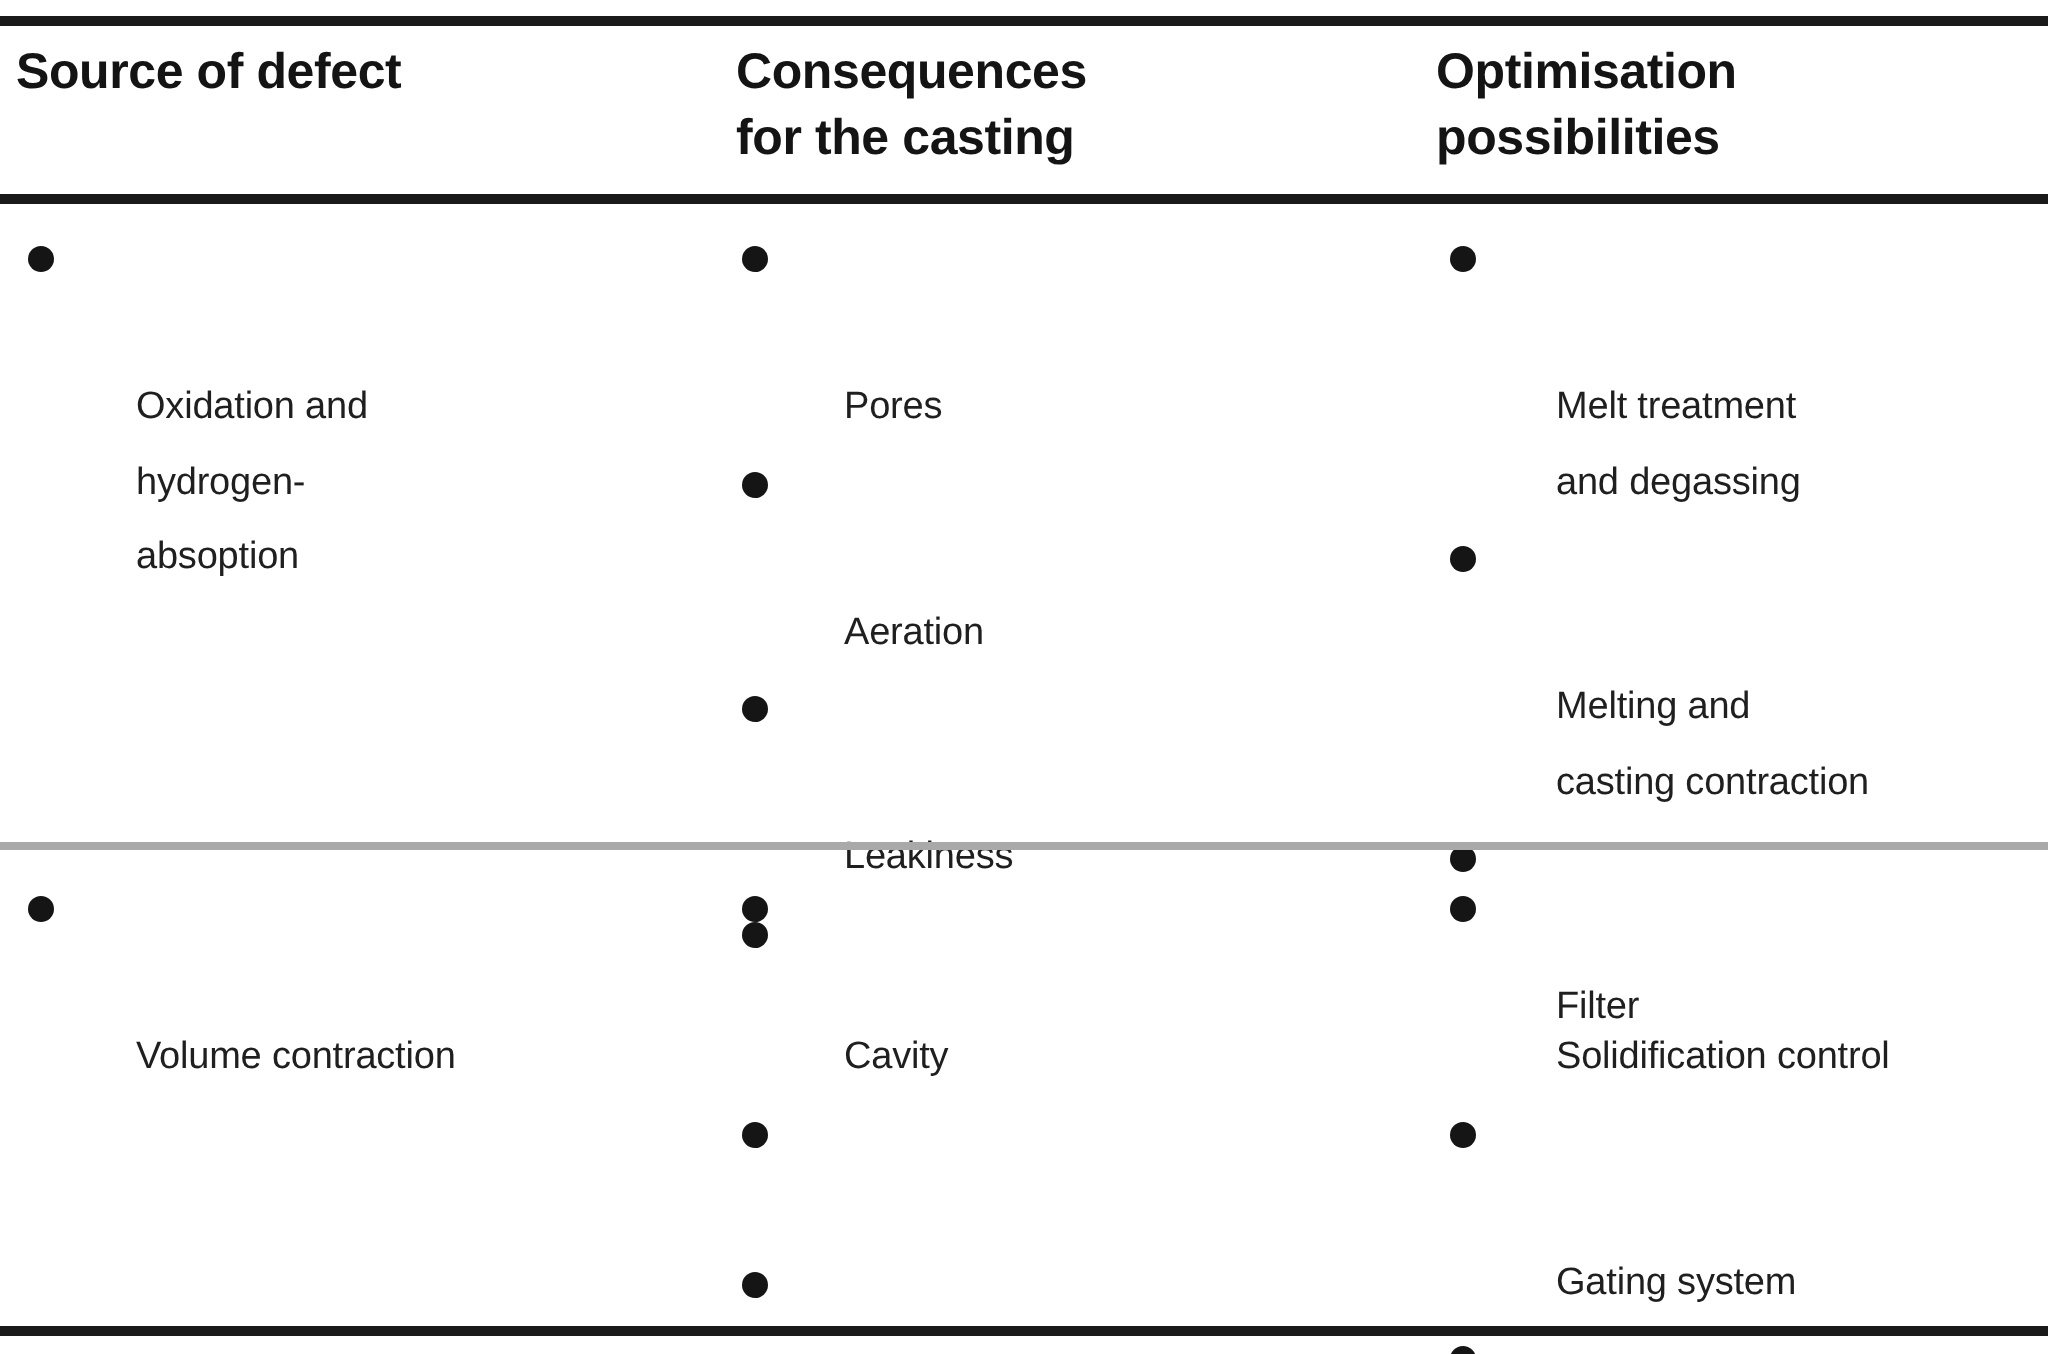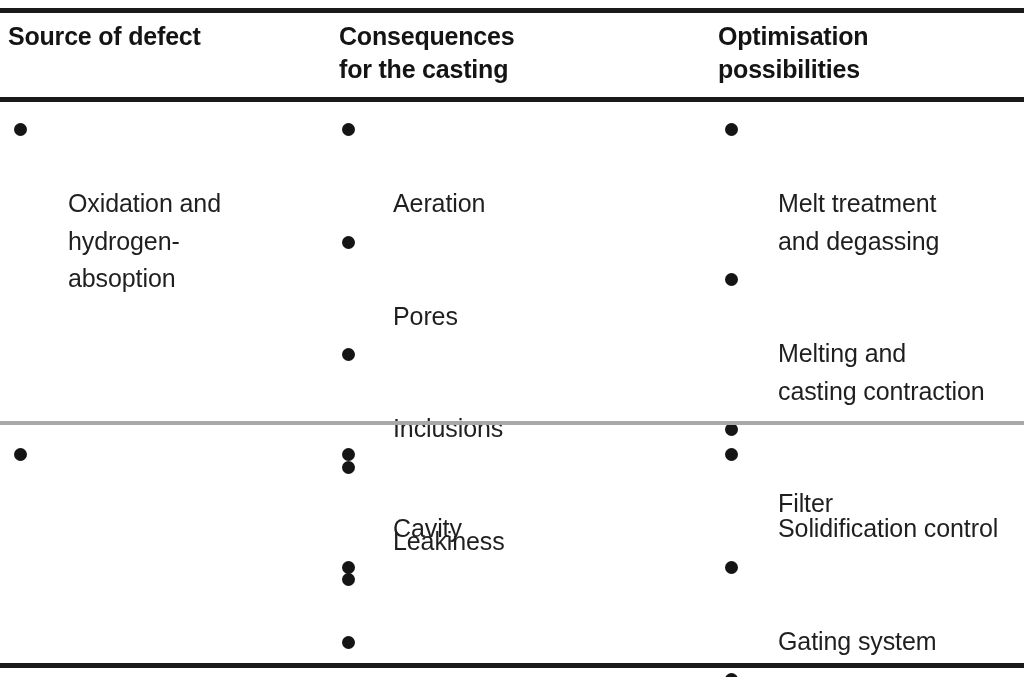--- a/index.html
+++ b/index.html
@@ -40,42 +40,42 @@
     left: 0;
     width: 1024px;
     display: flex;
   }
   .row-header { top: 20px; }
   .row-one    { top: 110px; }
   .row-two    { top: 435px; }
 
   
   .row .c1 { position: absolute; left: 8px;   width: 335px; }
-  .row .c2 { position: absolute; left: 339px; width: 335px; }
+  .row .c2 { position: absolute; left: 368px; width: 335px; }
   .row .c3 { position: absolute; left: 718px; width: 326px; }
 
   
   .hdr {
     font-size: 25px;
     font-weight: bold;
     line-height: 33px;
     letter-spacing: -0.2px;
     color: #141414;
   }
 
   
   ul.blist {
     list-style: none;
     margin: 0;
     padding: 0;
   }
   ul.blist > li {
     position: relative;
     padding-left: 54px;
-    font-size: 25px;
+    font-size: 19px;
     line-height: 37.5px;
     color: #1f1f1f;
     letter-spacing: -0.1px;
     white-space: pre-line;
   }
   ul.blist > li .dot {
     position: absolute;
     left: 3px;
     top: 13px;
     width: 13px;
@@ -122,29 +122,25 @@
 hydrogen-
 absoption</span>
         </li>
       </ul>
     </div>
 
     <div class="c2">
       <ul class="blist">
         <li>
           <span class="dot"></span>
+          <span>Pores</span>
+        </li>
+        <li>
+          <span class="dot"></span>
           <span>Aeration</span>
-        </li>
-        <li>
-          <span class="dot"></span>
-          <span>Pores</span>
-        </li>
-        <li>
-          <span class="dot"></span>
-          <span>Inclusions</span>
         </li>
         <li>
           <span class="dot"></span>
           <span>Leakiness</span>
         </li>
         <li>
           <span class="dot"></span>
         </li>
         <li>
           
@@ -175,20 +171,21 @@
   </div>
 
   <div class="rule rule-mid"></div>
 
   <div class="row row-two">
 
     <div class="c1">
       <ul class="blist">
         <li>
           <span class="dot"></span>
+          <span>Volume contraction</span>
         </li>
       </ul>
     </div>
 
     <div class="c2">
       <ul class="blist">
         <li>
           <span class="dot"></span>
           <span>Cavity</span>
         </li>

